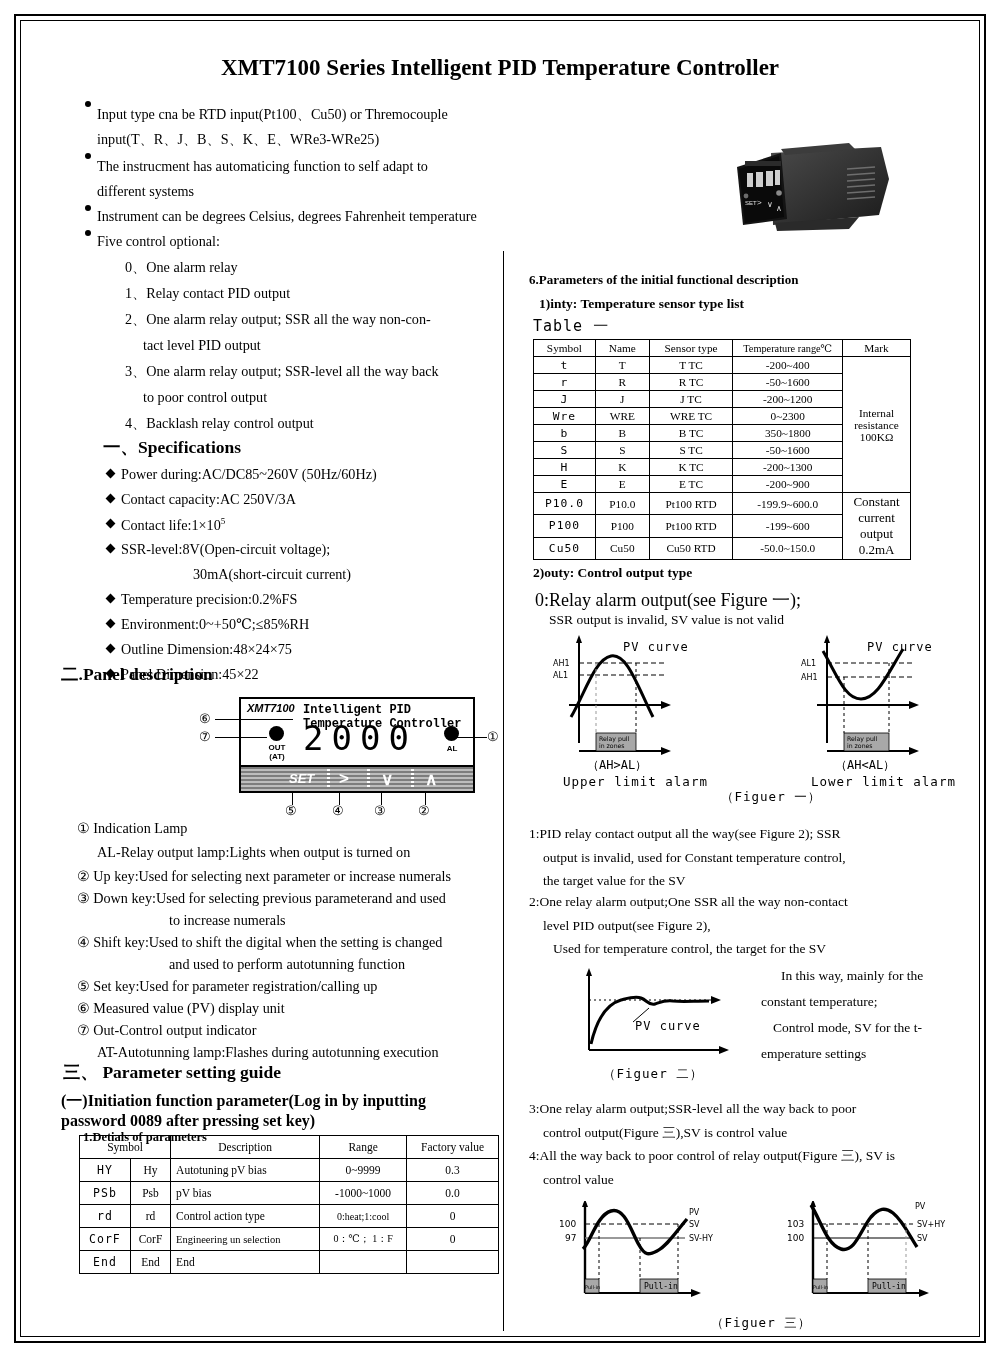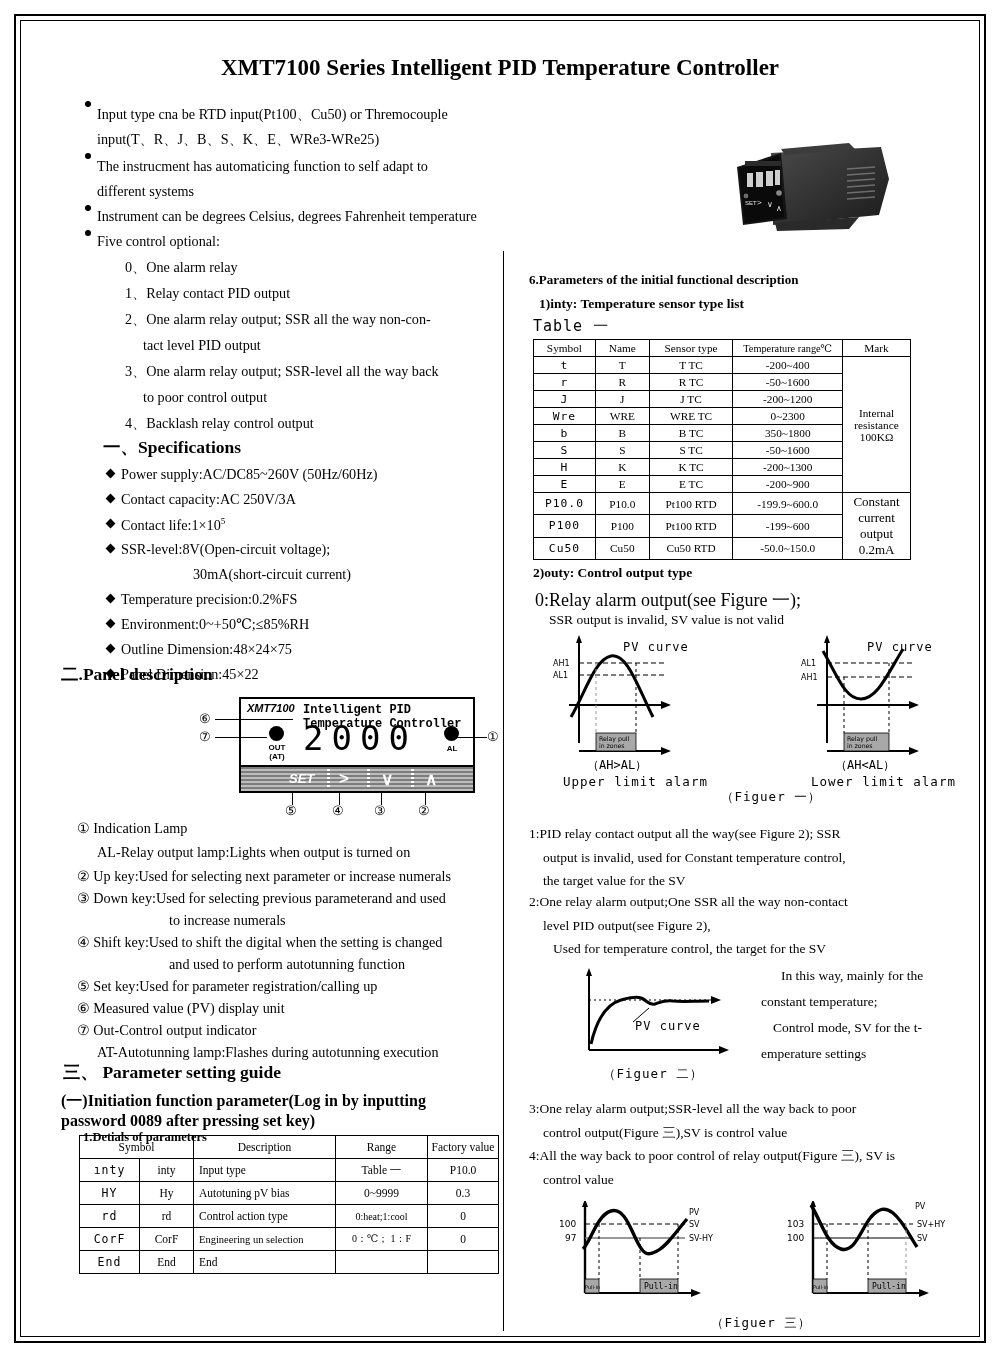--- a/index.html
+++ b/index.html
@@ -161,21 +161,21 @@
   <div class="t" style="left:104px;top:265px;">1、Relay contact  PID output</div>
   <div class="t" style="left:104px;top:291px;">2、One alarm relay output;  SSR all the way non-con-</div>
   <div class="t" style="left:122px;top:317px;">tact level PID output</div>
   <div class="t" style="left:104px;top:343px;">3、One alarm relay output;  SSR-level all the way back</div>
   <div class="t" style="left:122px;top:369px;">to poor control output</div>
   <div class="t" style="left:104px;top:395px;">4、Backlash  relay control output</div>
 
   <div class="t h2" style="left:82px;top:418px;">一、Specifications</div>
 
   <div class="diamond" style="left:86px;top:449px;"></div>
-  <div class="t" style="left:100px;top:446px;">Power supply:AC/DC85~260V (50Hz/60Hz)</div>
+  <div class="t" style="left:100px;top:446px;">Power during:AC/DC85~260V (50Hz/60Hz)</div>
 
   <div class="diamond" style="left:86px;top:474px;"></div>
   <div class="t" style="left:100px;top:471px;">Contact capacity:AC 250V/3A</div>
 
   <div class="diamond" style="left:86px;top:499px;"></div>
   <div class="t" style="left:100px;top:496px;">
     <span>Contact life:1×10</span><span class="sup">5</span>
   </div>
 
   <div class="diamond" style="left:86px;top:524px;"></div>
@@ -254,32 +254,32 @@
 
   <table class="param-tbl">
     <tbody>
           <tr>
       <th colspan="2">Symbol</th>
       <th>Description</th>
       <th>Range</th>
       <th>Factory value</th>
     </tr>
     <tr>
-      <td class="sym" style="width:60px">ınty</td>
-      <td style="width:54px">inty</td>
-      <td class="l" style="width:142px">Input type</td>
-      <td style="width:92px">Table 一</td>
-      <td>P10.0</td>
-    </tr>
-    <tr>
       <td class="sym">HY</td>
       <td>Hy</td>
       <td class="l">Autotuning pV bias</td>
       <td>0~9999</td>
       <td>0.3</td>
+    </tr>
+    <tr>
+      <td class="sym">PSb</td>
+      <td>Psb</td>
+      <td class="l">pV bias</td>
+      <td>-1000~1000</td>
+      <td>0.0</td>
     </tr>
     <tr>
       <td class="sym">rd</td>
       <td>rd</td>
       <td class="l">Control action type</td>
       <td style="font-size:10px">0:heat;1:cool</td>
       <td>0</td>
     </tr>
     <tr>
       <td class="sym">CorF</td>

